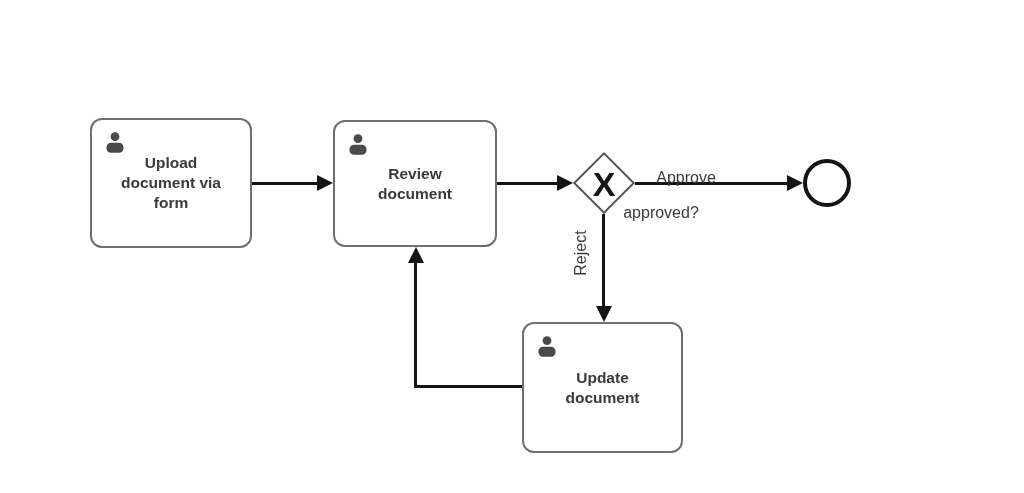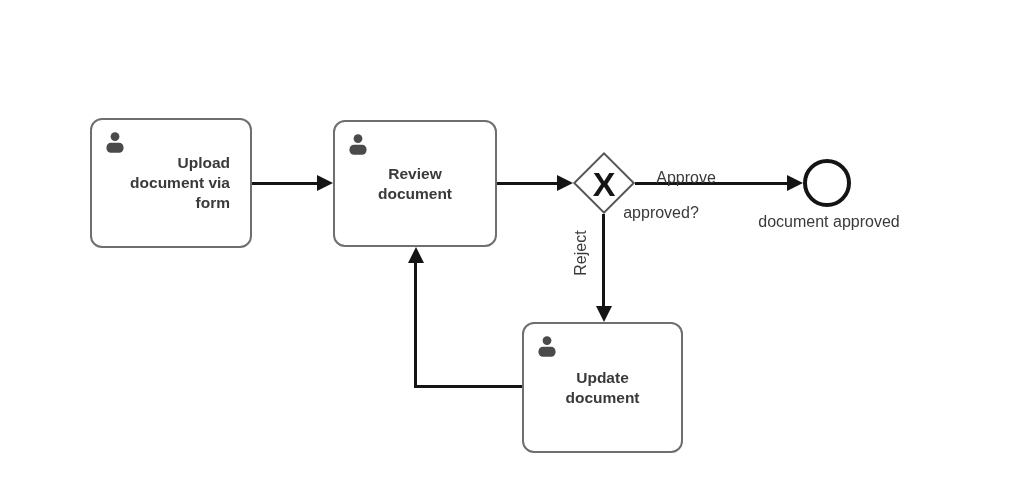--- a/index.html
+++ b/index.html
@@ -51,21 +51,21 @@
 
 <div class="canvas">
 
   <div class="task" style="left:90px;top:118px;width:162px;height:130px;">
     <span class="task-icon">
       <svg viewBox="0 0 24 24" width="24" height="24">
         <circle cx="12" cy="6.6" r="4.4" fill="#4a4a4a"></circle>
         <rect x="3.5" y="12.8" width="17" height="10" rx="4.5" fill="#4a4a4a"></rect>
       </svg>
     </span>
-    <div class="task-label" style="max-width:118px;text-align:right;">Upload document via form</div>
+    <div class="task-label" style="max-width:118px;">Upload document via form</div>
   </div>
 
   <div class="task" style="left:333px;top:120px;width:164px;height:127px;">
     <span class="task-icon">
       <svg viewBox="0 0 24 24" width="24" height="24">
         <circle cx="12" cy="6.6" r="4.4" fill="#4a4a4a"></circle>
         <rect x="3.5" y="12.8" width="17" height="10" rx="4.5" fill="#4a4a4a"></rect>
       </svg>
     </span>
     <div class="task-label" style="max-width:100px;">Review document</div>
@@ -79,21 +79,20 @@
       </svg>
     </span>
     <div class="task-label" style="max-width:100px;">Update document</div>
   </div>
 
   <div class="gateway-diamond"></div>
   <div class="gateway-x">X</div>
   <div class="edge-label" style="left:616px;top:204px;width:90px;">approved?</div>
 
   <div class="end-event"></div>
-  <div class="edge-label" style="left:736px;top:213px;width:186px;">document approved</div>
 
   <div class="hline" style="left:252px;top:182px;width:67px;"></div>
   <div class="head head-right" style="left:317px;top:175px;"></div>
 
   <div class="hline" style="left:497px;top:182px;width:62px;"></div>
   <div class="head head-right" style="left:557px;top:175px;"></div>
 
   <div class="hline" style="left:635px;top:182px;width:152px;"></div>
   <div class="head head-right" style="left:787px;top:175px;"></div>
   <div class="edge-label" style="left:644px;top:153px;width:84px;margin-top:16px;">Approve</div>

